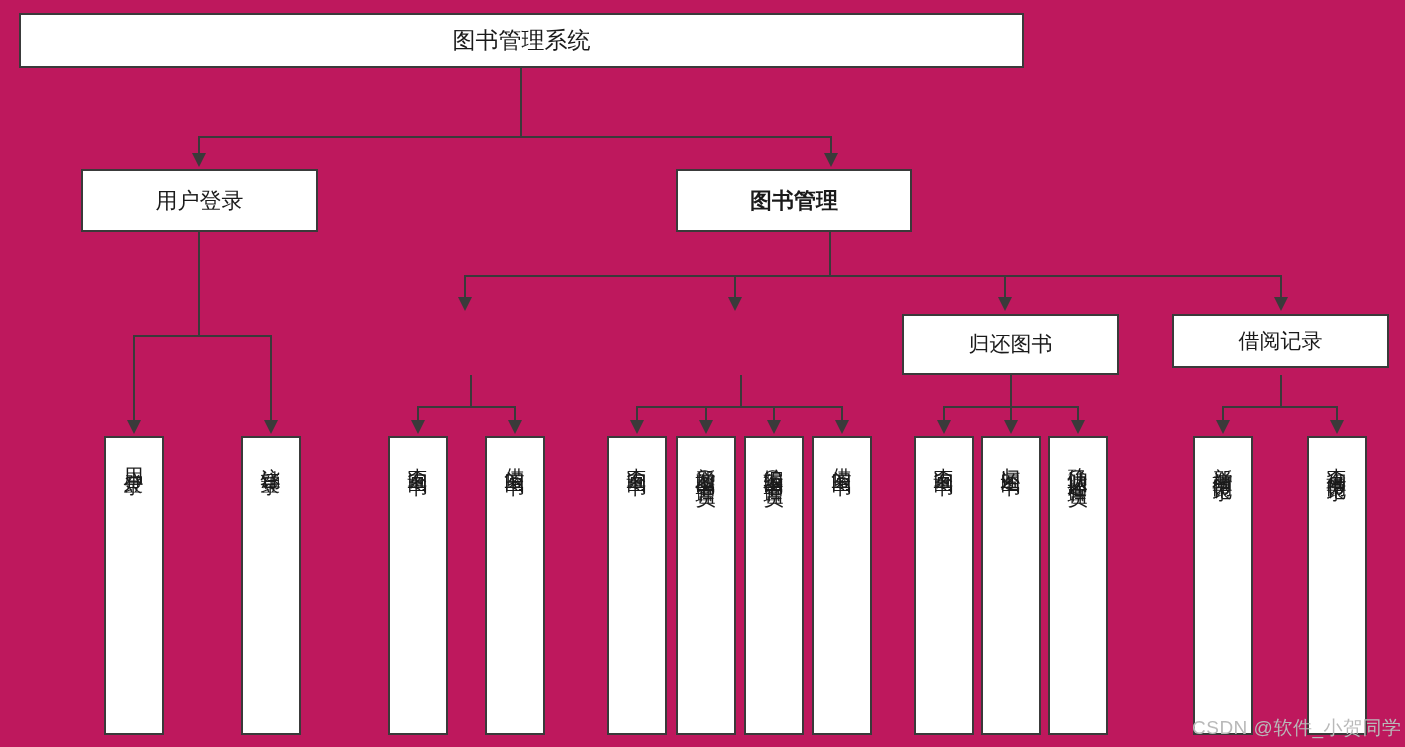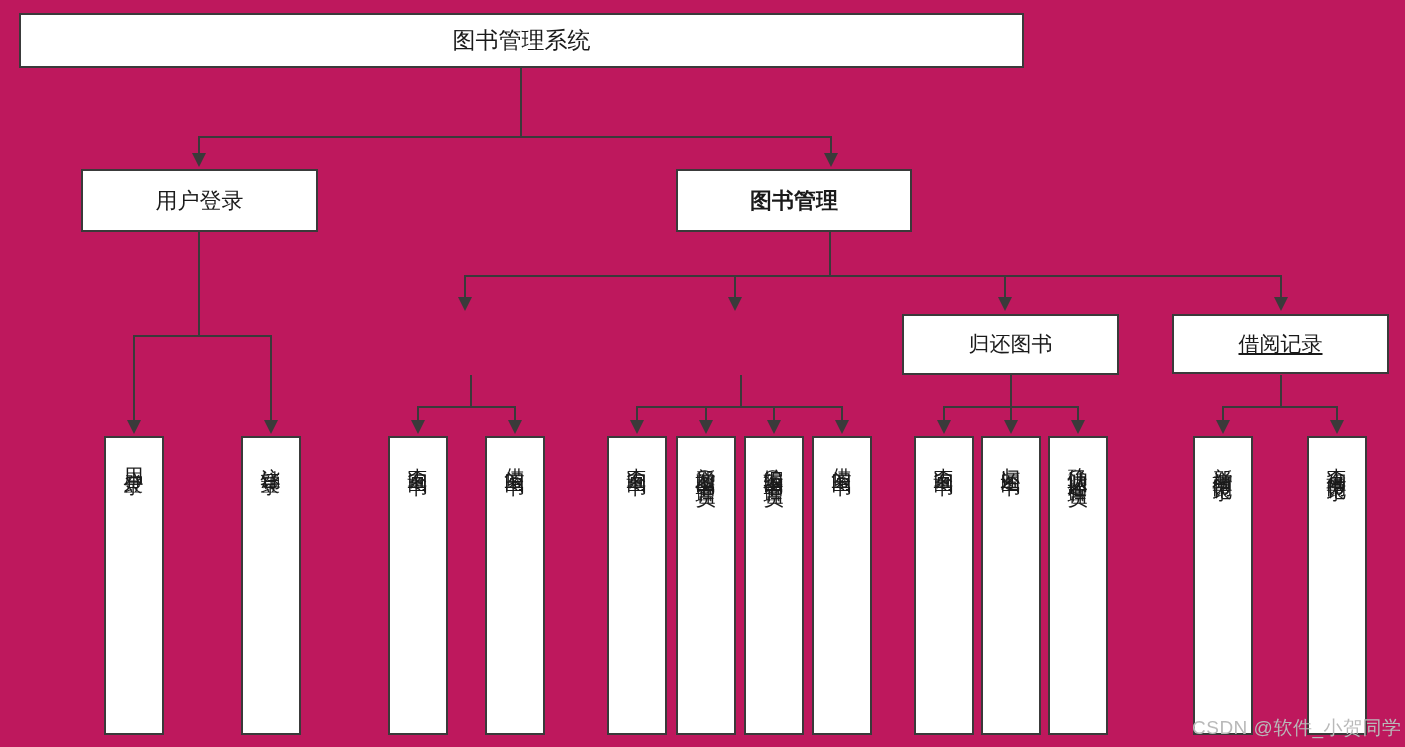--- a/index.html
+++ b/index.html
@@ -120,21 +120,21 @@
   <div class="vline" style="left:734px;top:275px;height:24px;"></div>
   <div class="arrow" style="left:728px;top:297px;"></div>
   <div class="vline" style="left:1004px;top:275px;height:24px;"></div>
   <div class="arrow" style="left:998px;top:297px;"></div>
   <div class="vline" style="left:1280px;top:275px;height:24px;"></div>
   <div class="arrow" style="left:1274px;top:297px;"></div>
 
   <div class="node lvl3" style="left:902px;top:314px;width:217px;height:61px;">
     <span class="lbl">归还图书</span>
   </div>
-  <div class="node lvl3" style="left:1172px;top:314px;width:217px;height:60px;text-decoration:underline;">
+  <div class="node lvl3" style="left:1172px;top:314px;width:217px;height:54px;">
     <span class="lbl">借阅记录</span>
   </div>
 
   <div class="vline" style="left:470px;top:375px;height:32px;"></div>
   <div class="hline" style="left:417px;top:406px;width:99px;"></div>
   <div class="vline" style="left:417px;top:406px;height:16px;"></div>
   <div class="arrow" style="left:411px;top:420px;"></div>
   <div class="vline" style="left:514px;top:406px;height:16px;"></div>
   <div class="arrow" style="left:508px;top:420px;"></div>
 

